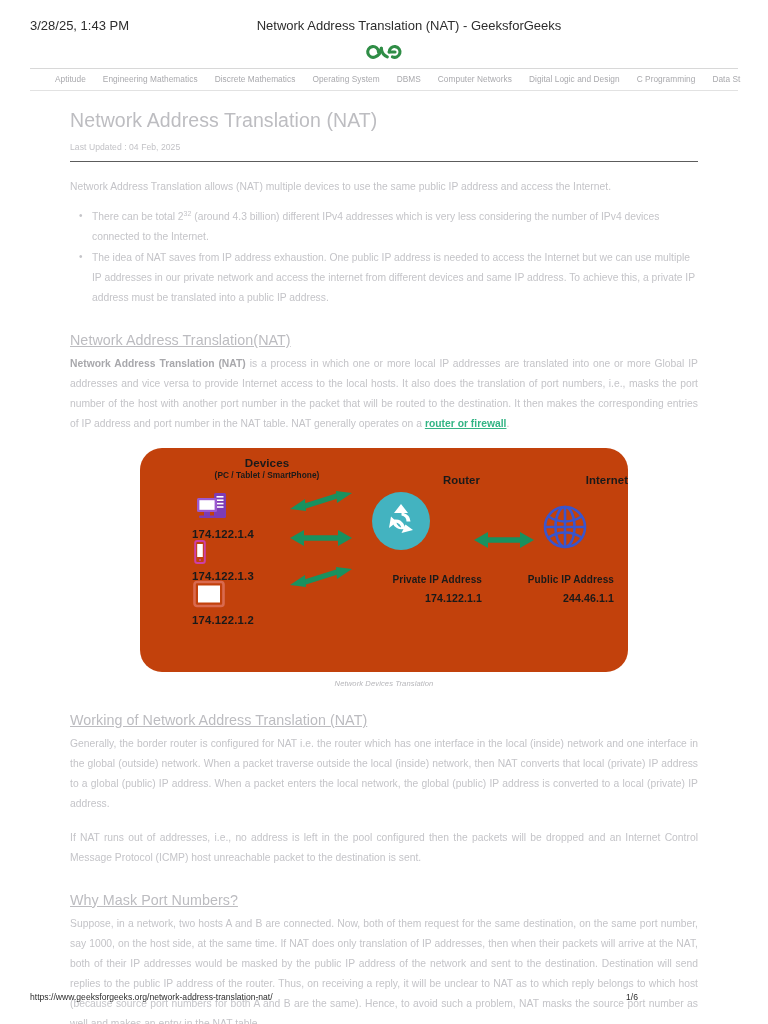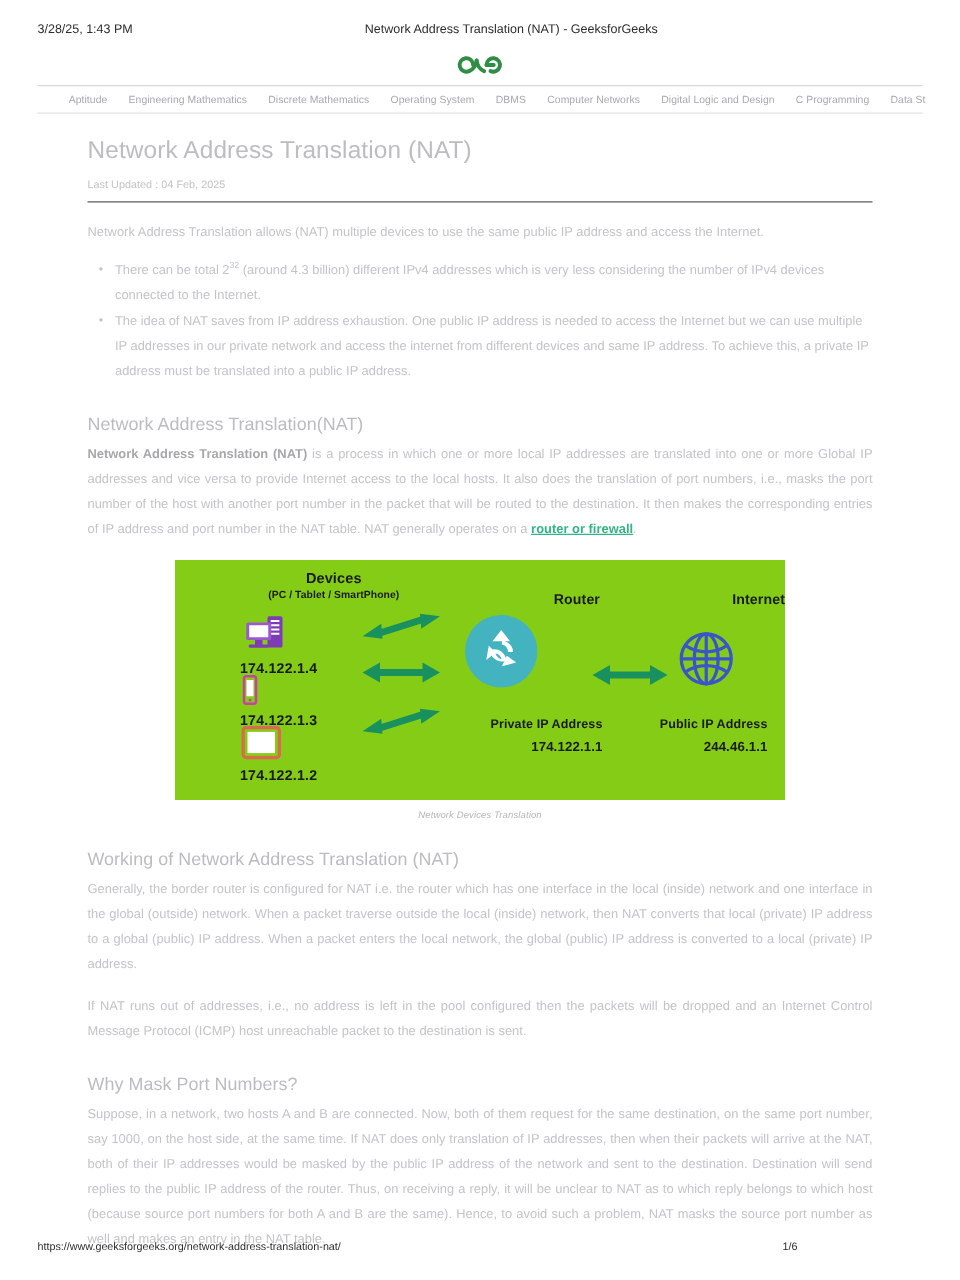--- a/index.html
+++ b/index.html
@@ -16,21 +16,21 @@
     overflow: hidden;
   }
 
   
   .print-header {
     position: absolute;
     top: 18px;
     left: 0;
     width: 760px;
     height: 14px;
-    font-size: 10px;
+    font-size: 13px;
     color: #2d2d2d;
   }
   .print-header .ph-date {
     position: absolute;
     left: 30px;
     top: 0;
     white-space: nowrap;
   }
   .print-header .ph-title {
     position: absolute;
@@ -160,42 +160,44 @@
     line-height: 0;
   }
 
   h2.section-title {
     margin: 22px 0 4px 0;
     font-size: 14.3px;
     font-weight: 400;
     color: #bcbcc0;
     line-height: 20px;
     letter-spacing: 0.05px;
+    text-decoration: underline;
   }
   .lead-bold {
     font-weight: bold;
     color: #a8a8ac;
   }
   a.inline-link {
     color: #33b484;
     text-decoration: underline;
     font-weight: bold;
   }
 
   
   .figure {
     margin-top: 14px;
     width: 628px;
   }
   .figure-panel {
     position: relative;
     margin: 0 auto;
     width: 488px;
-    height: 192px;
-    background: #84cc16;
+    height: 224px;
+    background: #c2410c;
+    border-radius: 22px;
   }
   .fig-caption {
     margin-top: 7px;
     text-align: center;
     font-size: 7.6px;
     font-style: italic;
     color: #b6b6ba;
     letter-spacing: 0.1px;
   }
 

